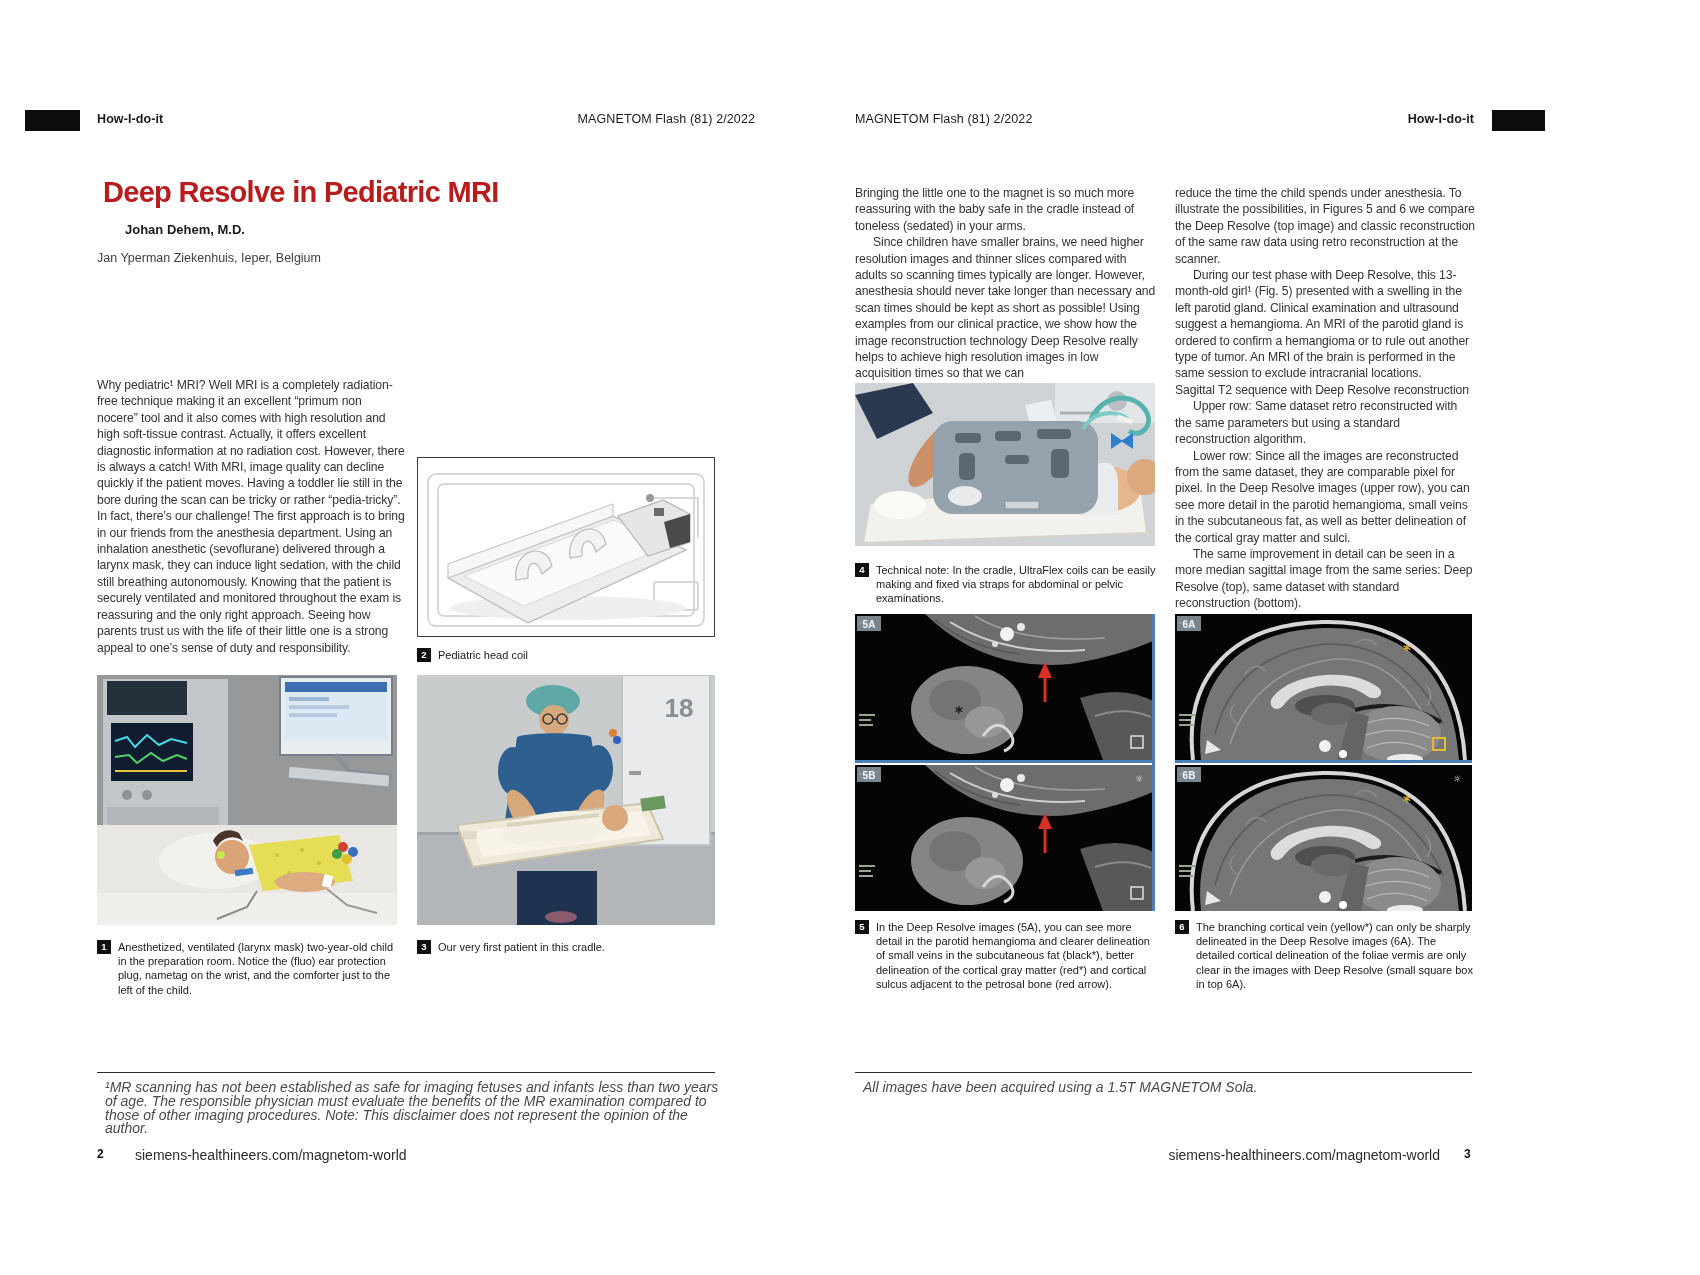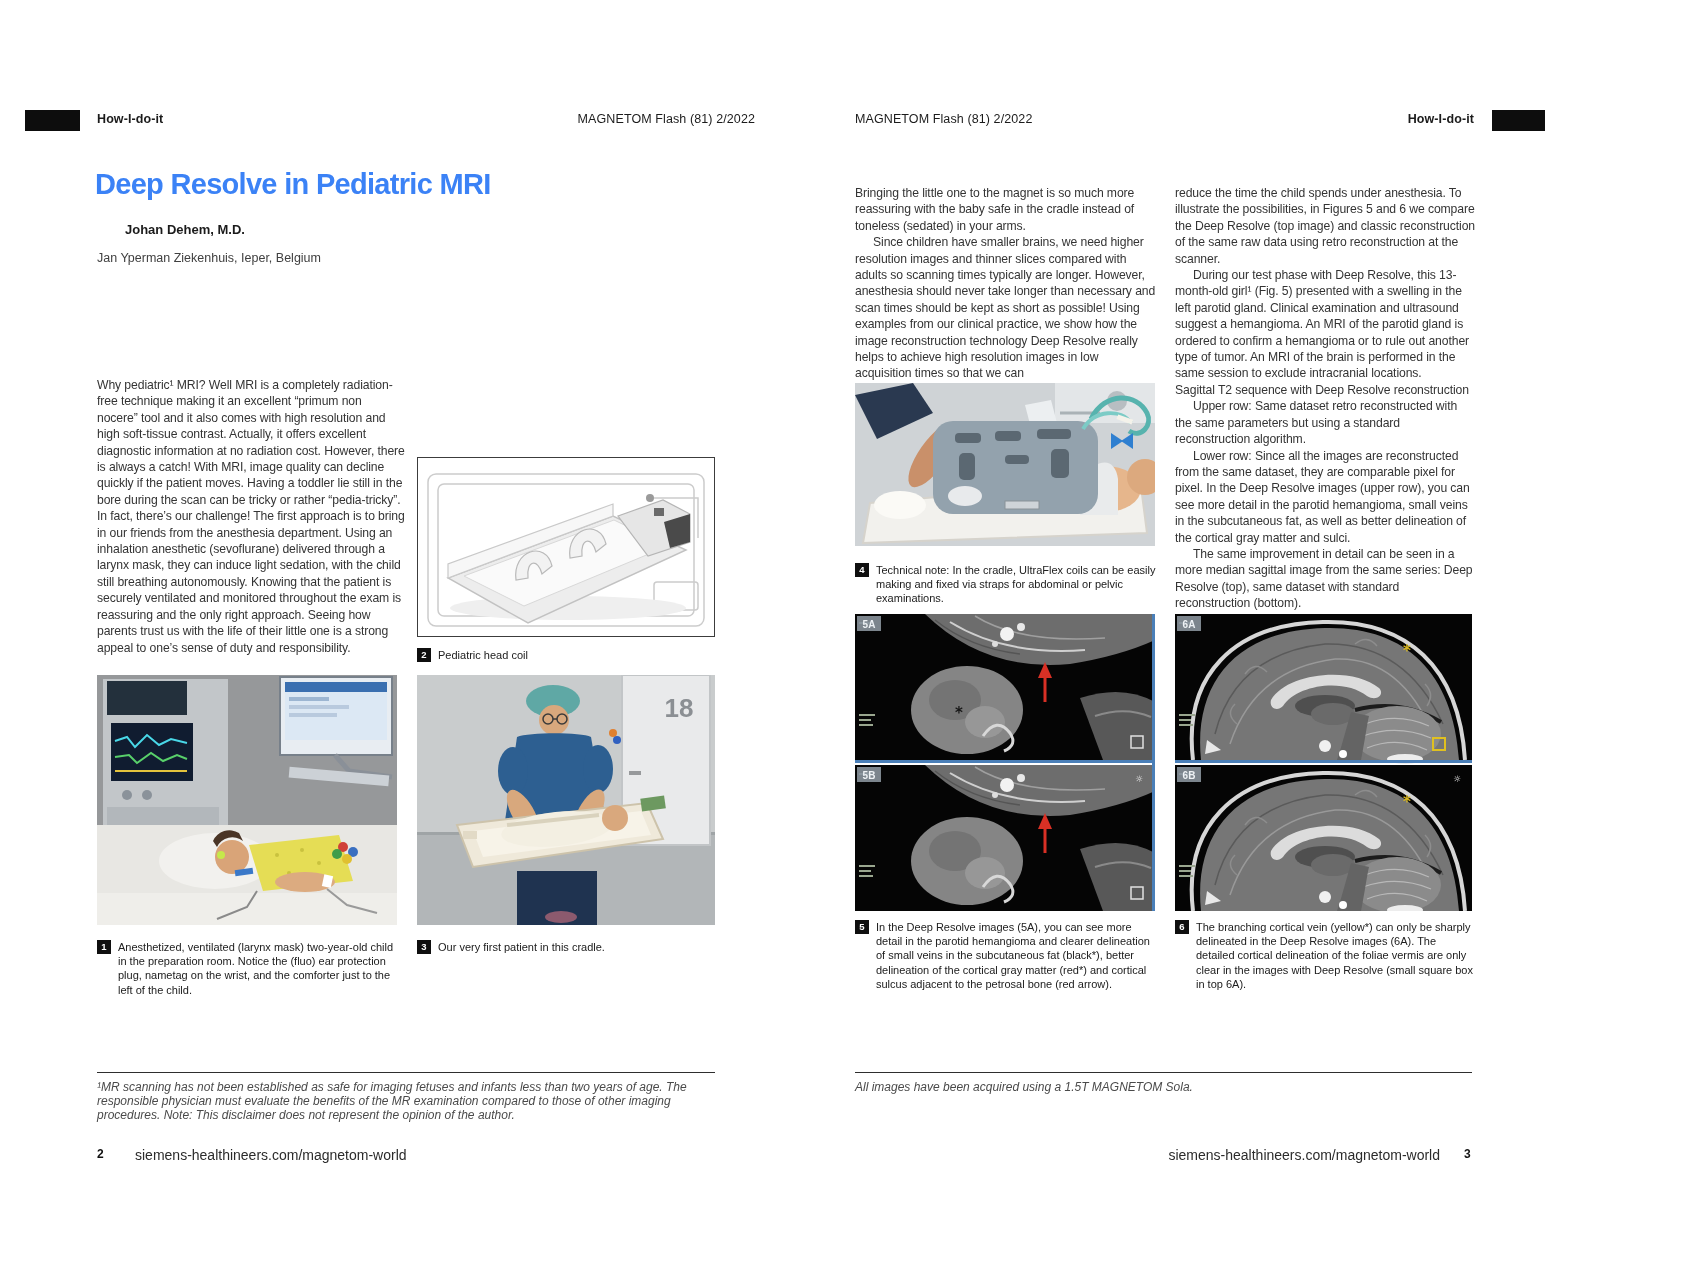--- a/index.html
+++ b/index.html
@@ -2,32 +2,32 @@
 <html><head>
 <meta charset="utf-8">
 <style>
   html,body{margin:0;padding:0;background:#ffffff;}
   .spread{position:relative;width:1700px;height:1275px;background:#fff;overflow:hidden;
           font-family:"Liberation Sans",sans-serif;color:#2b2b2b;}
   .abs{position:absolute;}
   .hdr{font-size:12.5px;color:#1b1b1b;letter-spacing:0.1px;}
   .hdr.bold{font-weight:bold;}
   .tab{background:#0d0d0d;}
-  .title{font-size:29px;font-weight:800;letter-spacing:-0.7px;color:#3b82f6;margin:0;}
+  .title{font-size:29px;font-weight:800;letter-spacing:-0.7px;color:#b91c1c;margin:8px;}
   .author{font-size:13px;font-weight:bold;color:#1b1b1b;margin-left:28px;}
   .affil{font-size:12.5px;color:#404040;}
   .bodytext{font-size:12.2px;line-height:16.4px;letter-spacing:-0.1px;color:#343434;}
   .bodytext p{margin:0;}
   .bodytext p.ind{text-indent:18px;}
   .framed{border:1px solid #3c3c3c;}
   .cap{display:flex;gap:7px;font-size:11px;line-height:14.2px;color:#202020;}
   .capnum{flex:none;width:14px;height:14px;background:#0f0f0f;color:#fff;font-size:9.5px;
           font-weight:bold;display:flex;align-items:center;justify-content:center;}
   .rule{background:#2e2e2e;height:1px;}
-  .footnote{font-size:12px;line-height:13.8px;font-style:italic;color:#4a4a4a;}
+  .footnote{font-size:14px;line-height:13.8px;font-style:italic;color:#4a4a4a;margin-left:8px;}
   .footer-url{font-size:14px;color:#2b2b2b;}
   .pagenum{font-weight:bold;font-size:12px;color:#101010;}
   svg{display:block;}
   .mlabel{font:bold 10px "Liberation Sans",sans-serif;fill:#eef2f5;}
   .mstar{font:bold 15px "DejaVu Sans",sans-serif;}
   .doornum{font:bold 26px "Liberation Sans",sans-serif;fill:#8b8f93;}
   .sunicon{font:9px "DejaVu Sans",sans-serif;fill:#f0f0f0;}
 </style>
 </head>
 <body>

